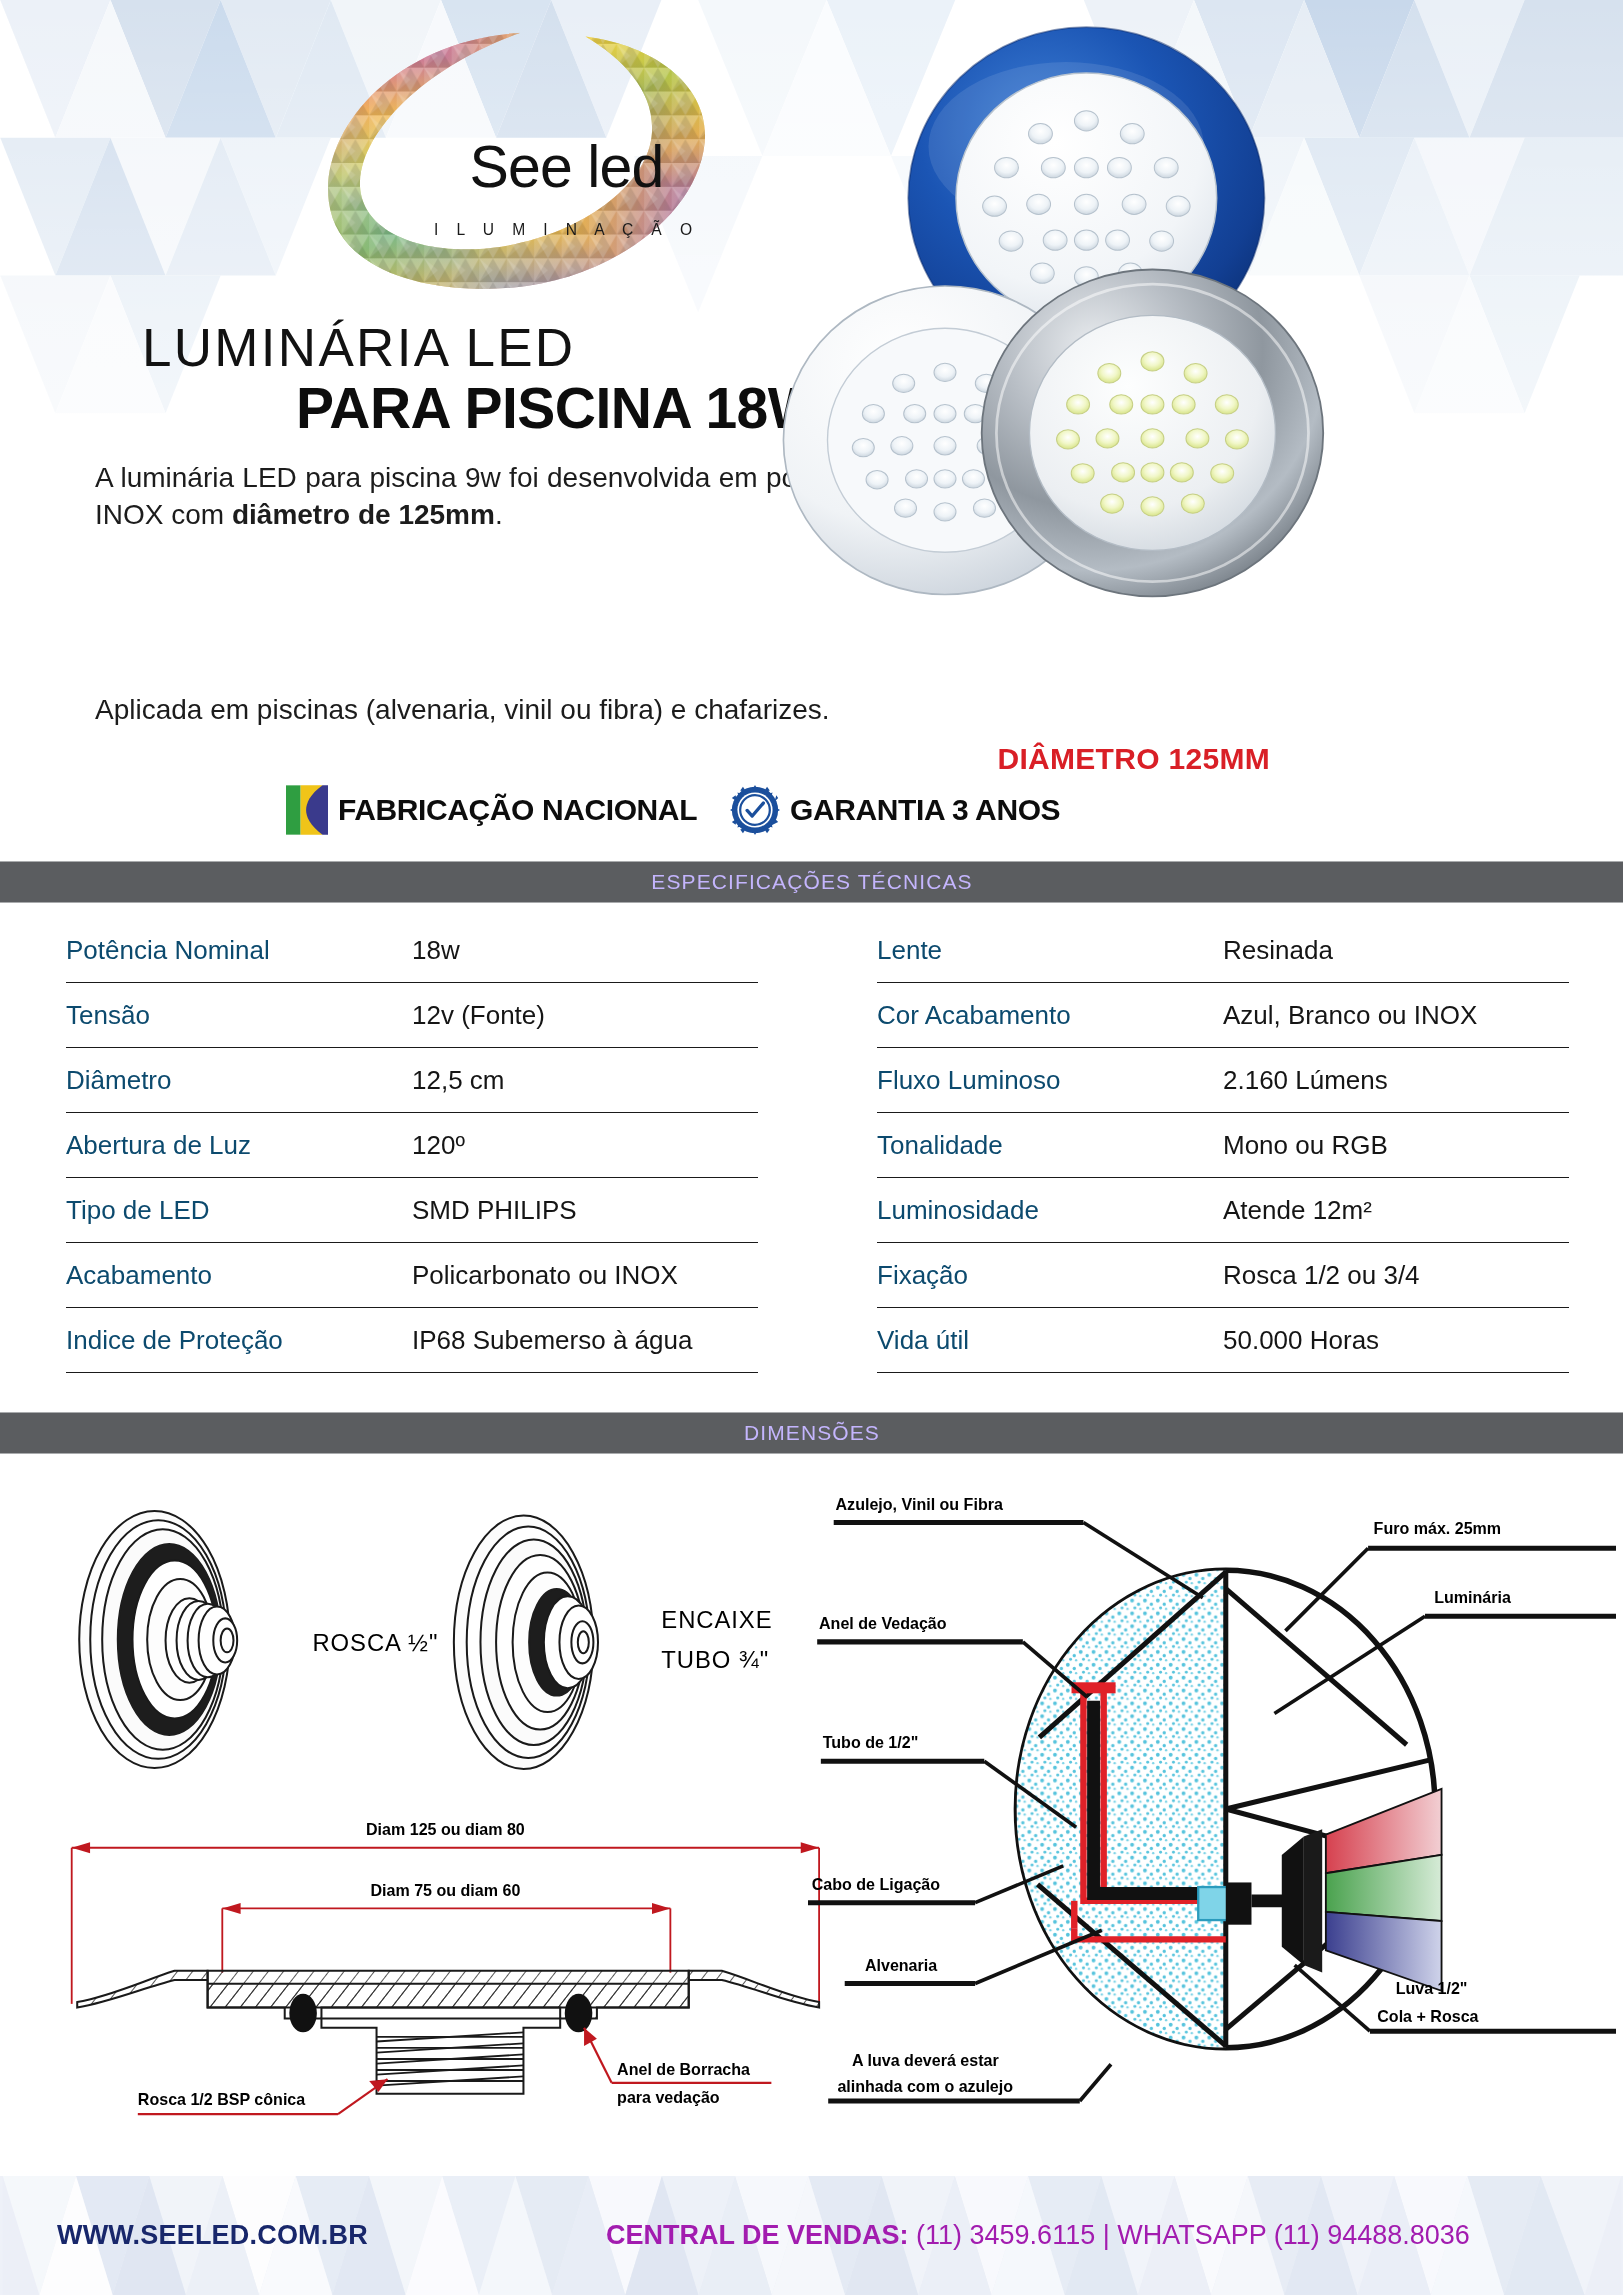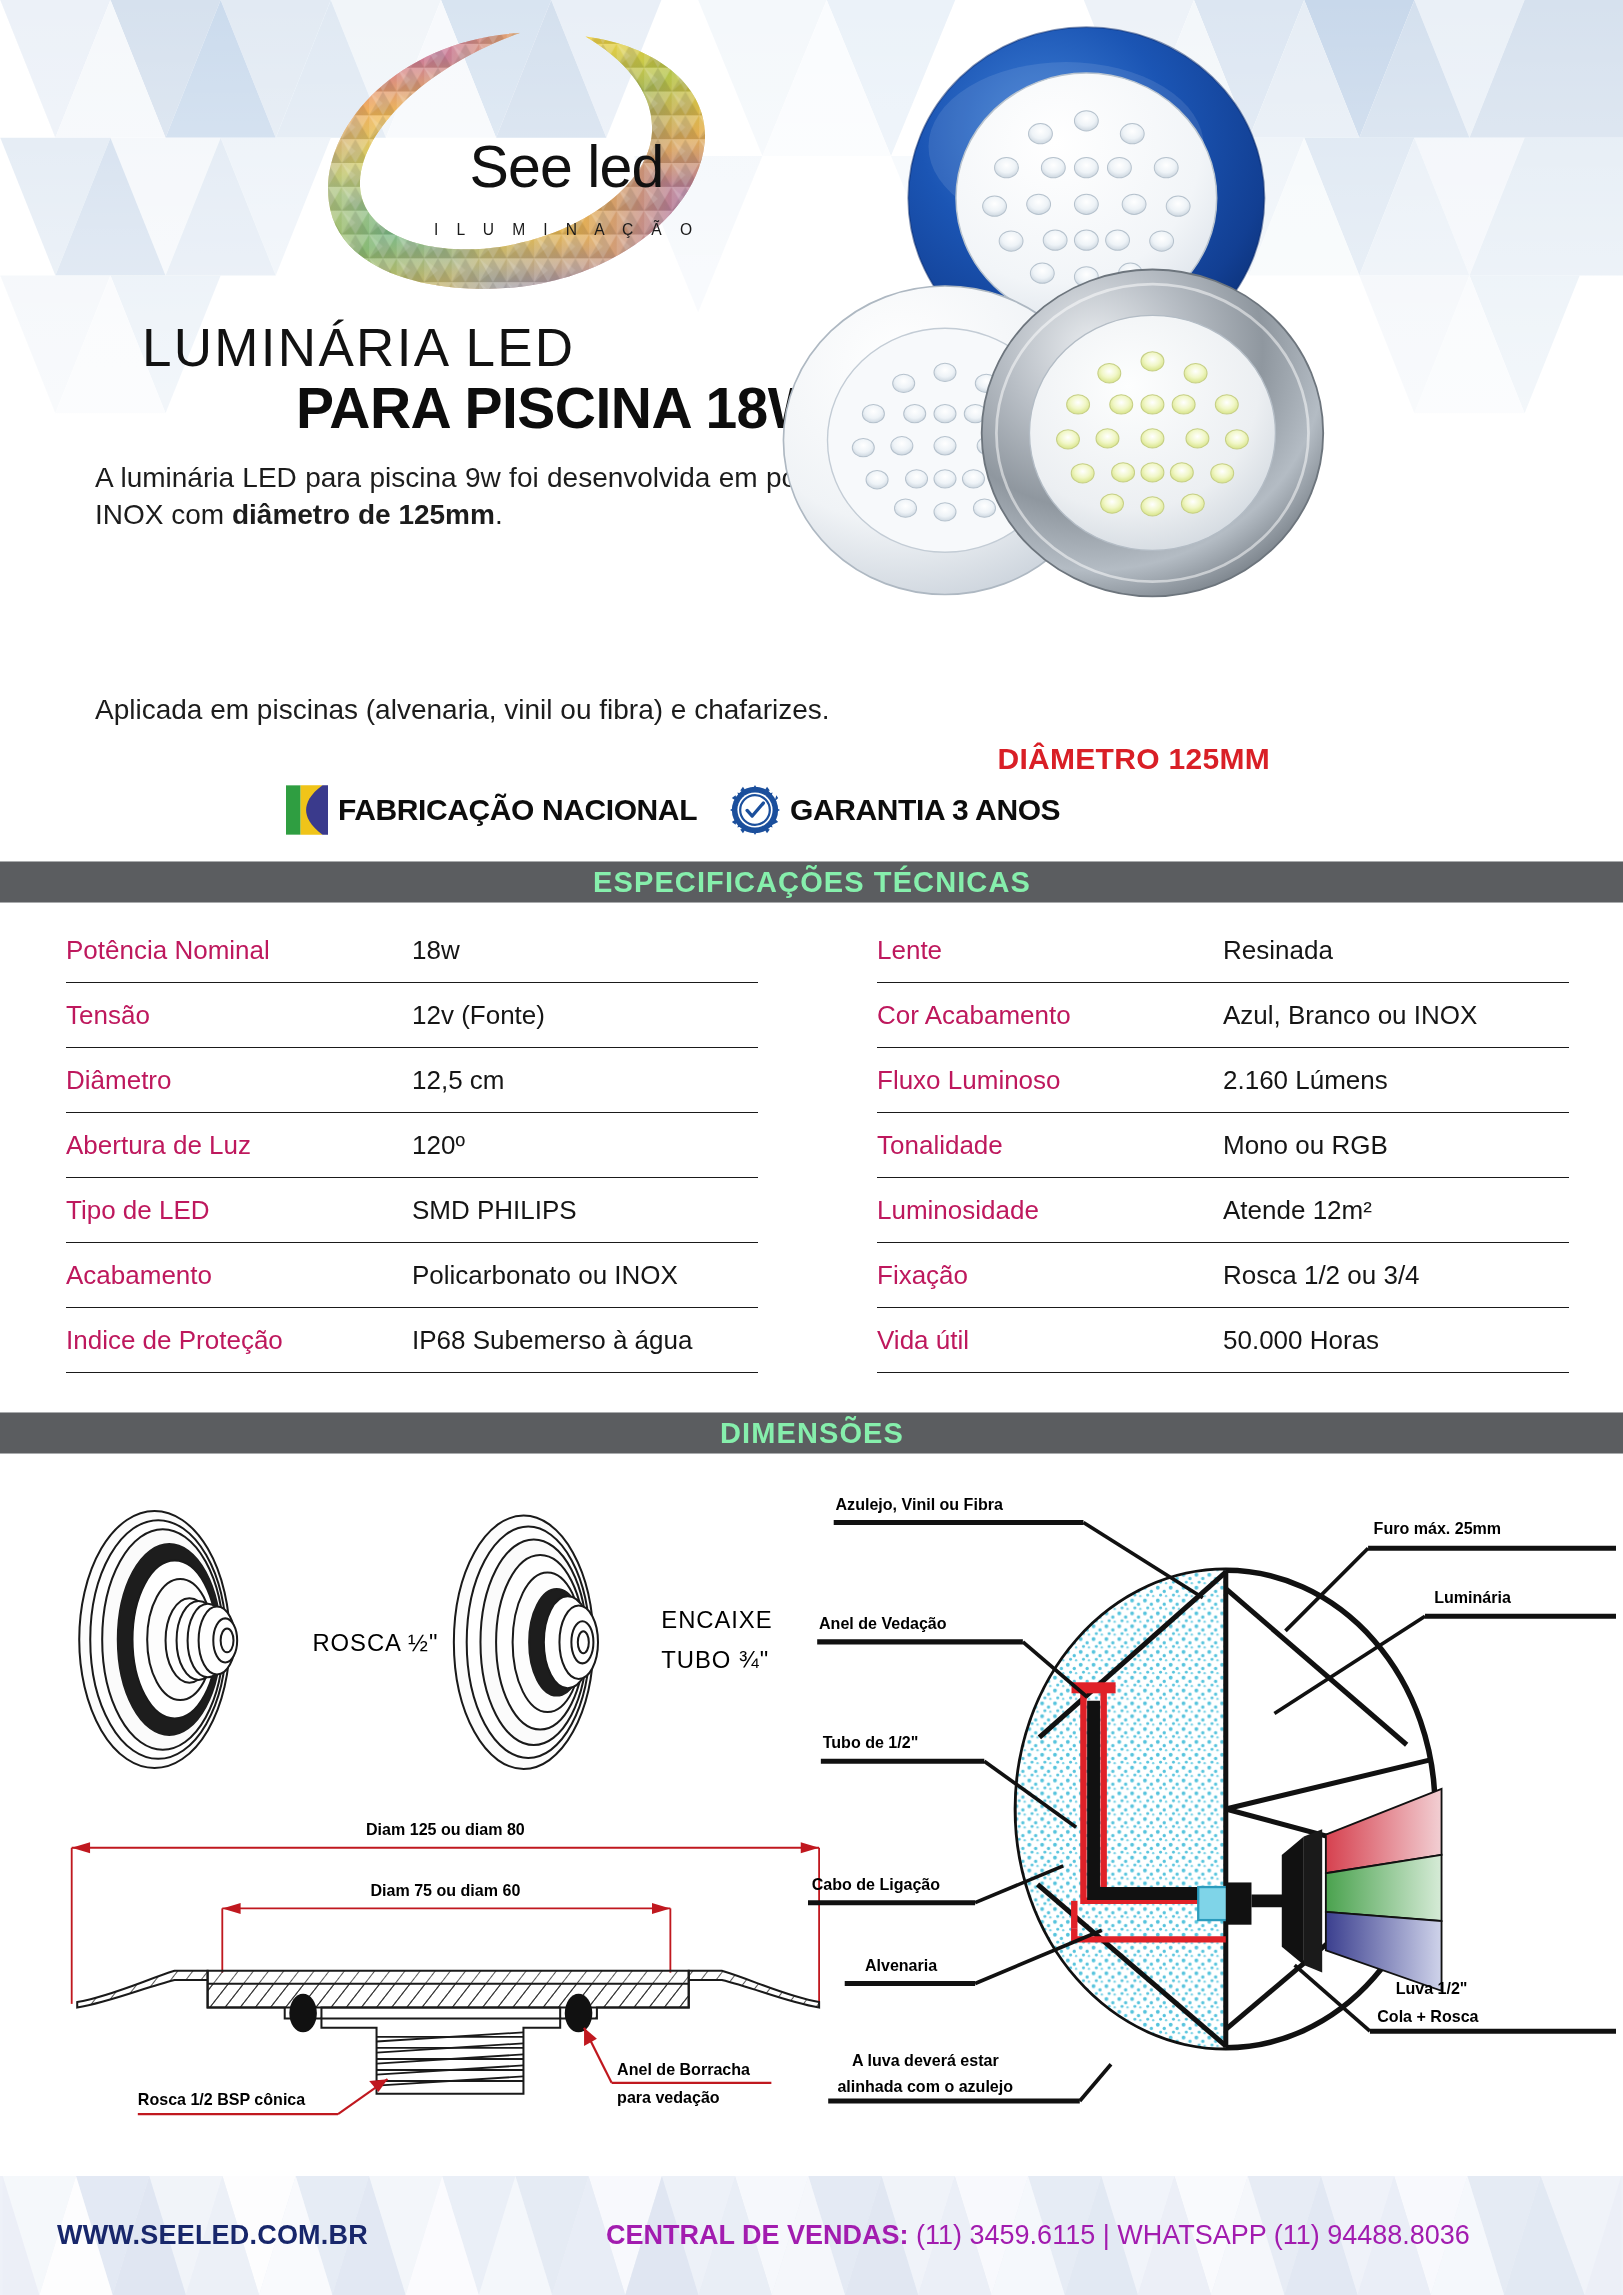--- a/index.html
+++ b/index.html
@@ -78,38 +78,38 @@
     white-space:nowrap;
   }
 
   
   .sec-bar {
     position:absolute; left:0; width:1624px; height:42px;
     background:#5b5d60; border-top:1.8px solid #a9abad; border-bottom:1.8px solid #a9abad;
     display:flex; align-items:center; justify-content:center; z-index:3;
   }
   .sec-bar span {
-    color:#86efac; font-size:29px; font-weight:700; letter-spacing:1.1px;
+    color:#c4b5fd; font-size:21px; font-weight:400; letter-spacing:1.1px;
   }
   #bar-specs { top:861px; }
   #bar-dims  { top:1412px; }
 
   
   .specs {
     position:absolute; left:0; top:918px; width:1624px; height:478px;
     display:flex; z-index:3;
   }
   .spec-col { flex:1; padding:0 66px; }
   .spec-col.right { padding-left:53px; padding-right:55px; }
   .spec-row {
     display:flex; align-items:center; height:65px;
     border-bottom:1.8px solid #1a1a1a;
   }
   .spec-row:last-child { border-bottom:1.8px solid #1a1a1a; }
-  .spec-key { width:50%; font-size:26px; color:#be185d; font-weight:350; }
+  .spec-key { width:50%; font-size:26px; color:#0c4a6e; font-weight:350; }
   .spec-val { width:50%; font-size:26px; color:#151515; font-weight:350; }
 
   
   .dims { position:absolute; left:0; top:1460px; width:1624px; height:716px; z-index:3; }
 
   .dwg-left  { position:absolute; left:37px;  top:27.5px;  width:808px; height:303px; }
   .dwg-sect  { position:absolute; left:46px;  top:349px; width:808px; height:331px; }
   .dwg-right { position:absolute; left:808px; top:9.2px;  width:808px; height:680px; }
 
   .dlabel { font-size:26px; color:#6f7173; letter-spacing:1px; }

